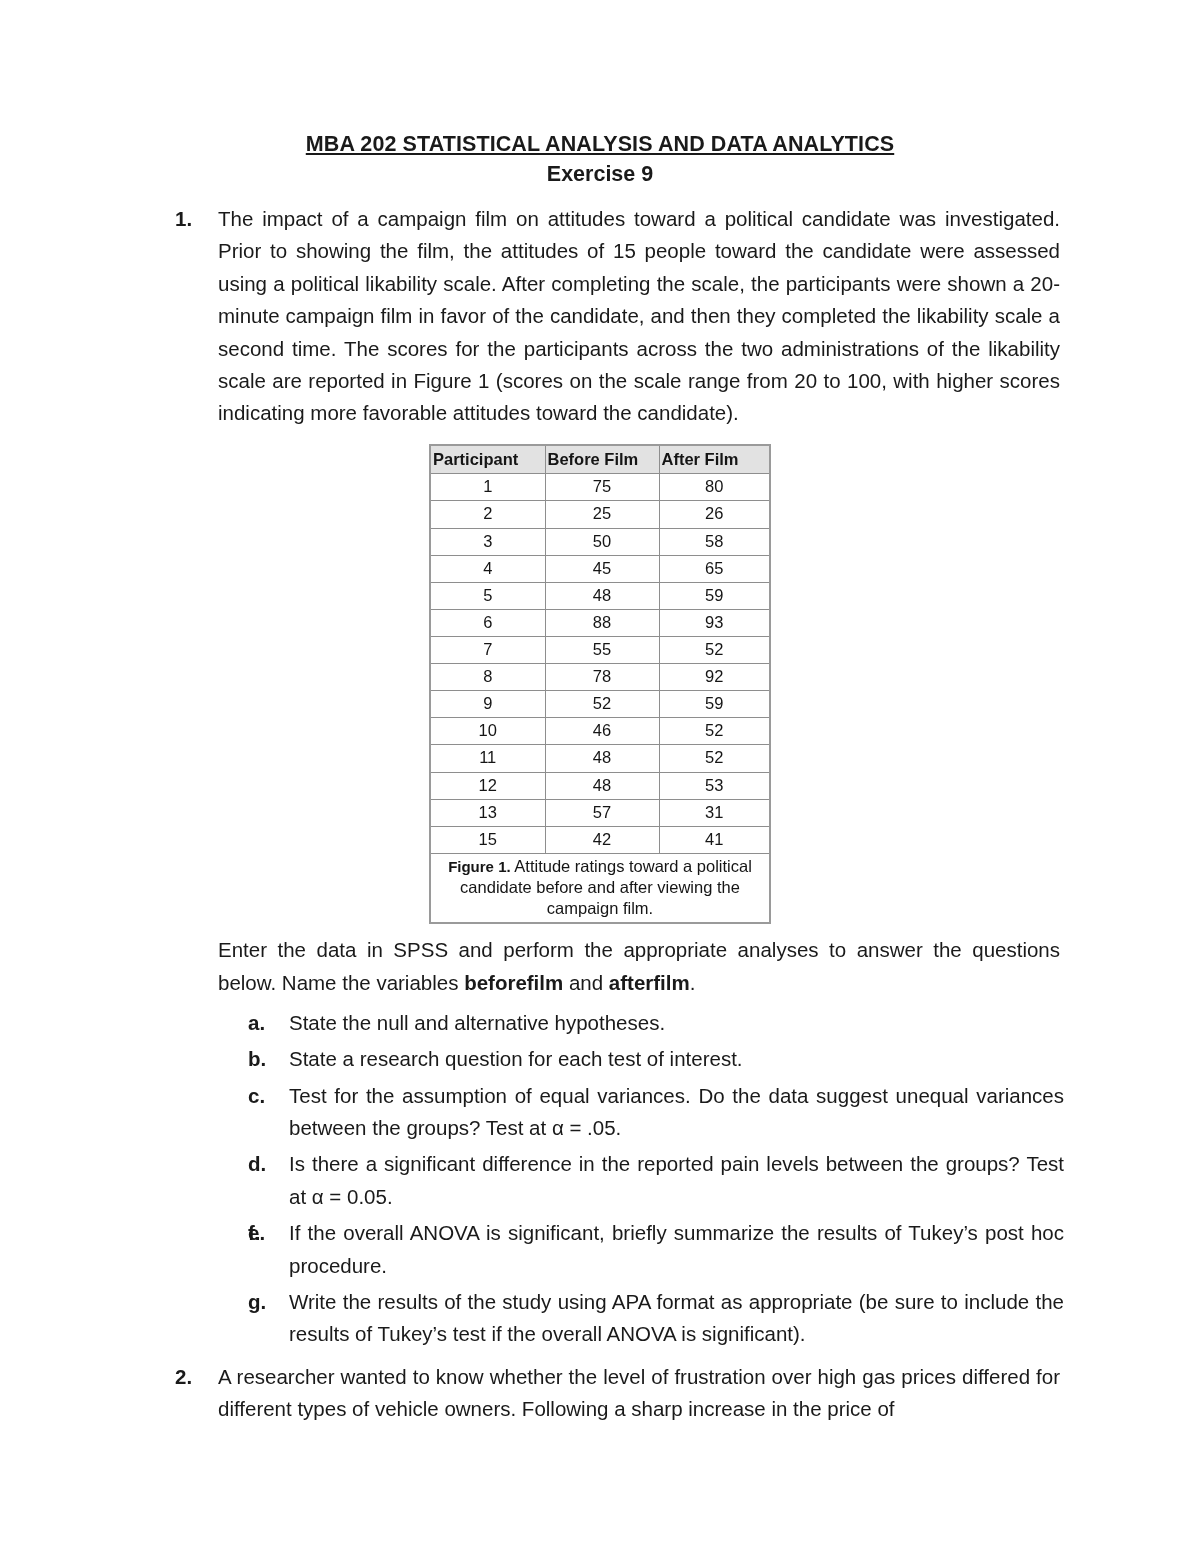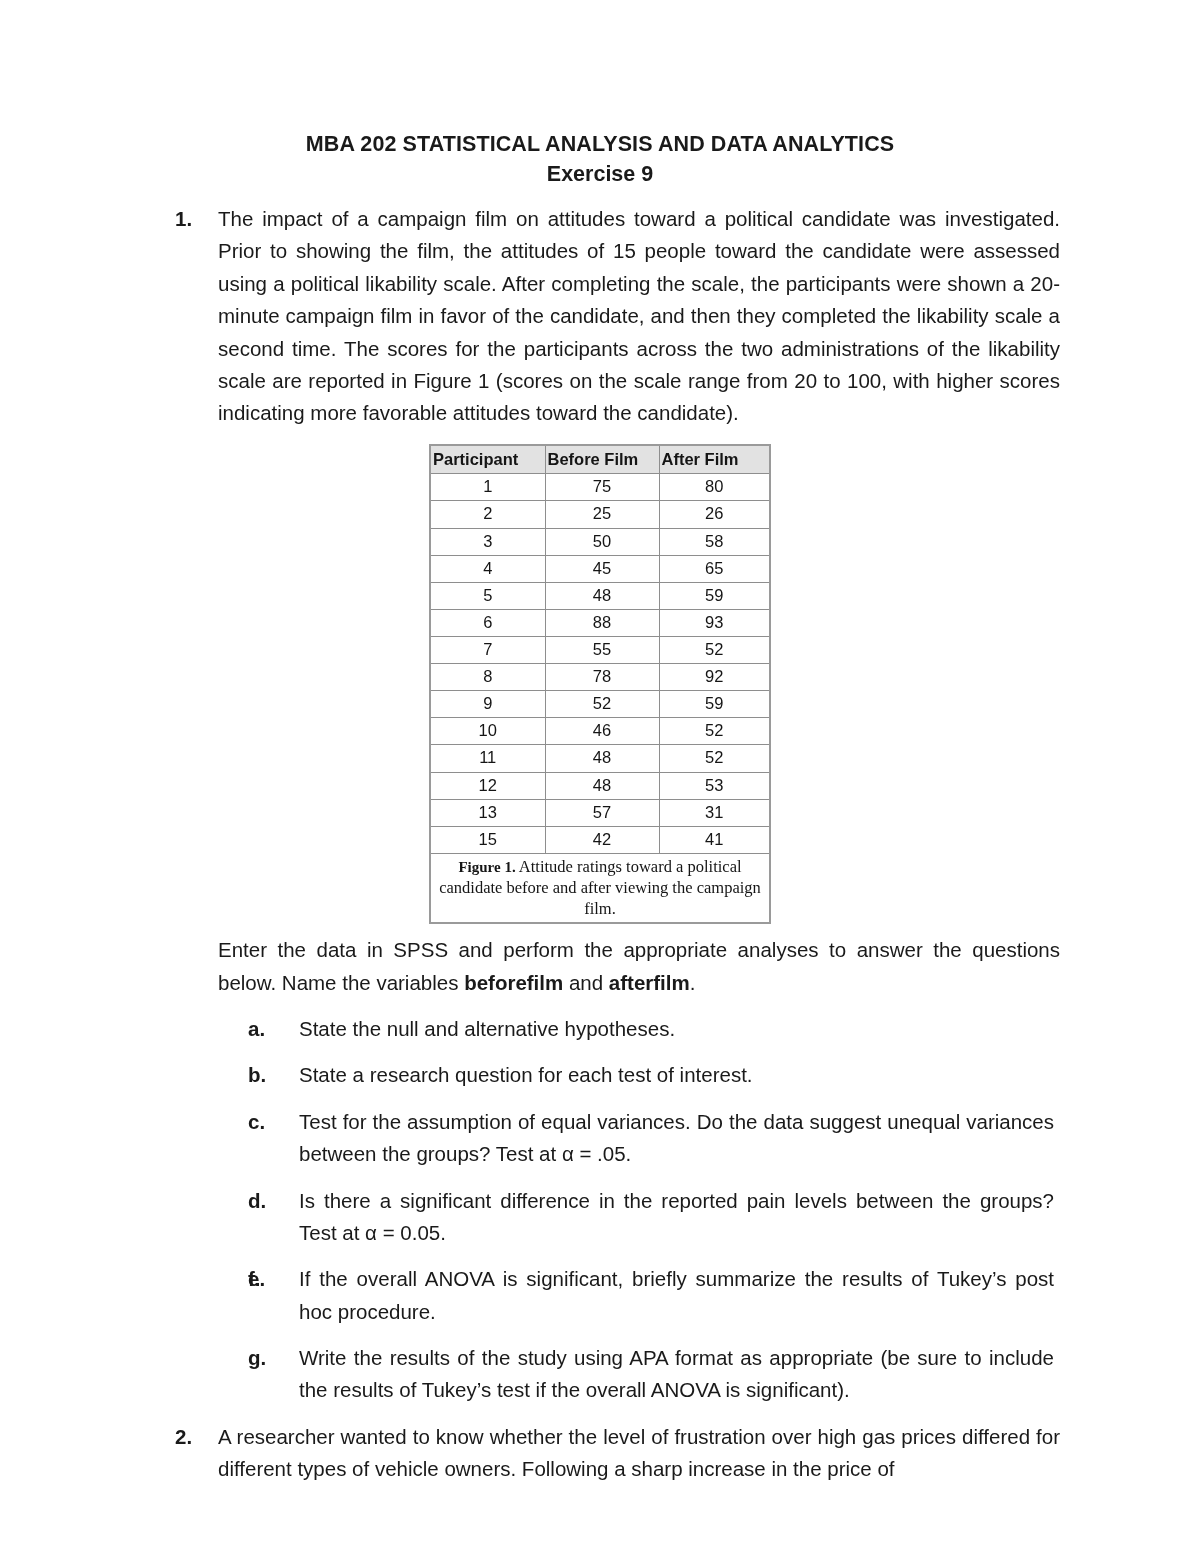--- a/index.html
+++ b/index.html
@@ -31,20 +31,21 @@
   .doc-title {
     text-align: center;
     font-size: 21.5px;
     font-weight: 700;
     letter-spacing: 0.1px;
     line-height: 1.35;
     margin: 0;
     padding: 0;
   }
   .doc-title .u {
+    text-decoration: underline;
     text-underline-offset: 2px;
   }
   .doc-subtitle {
     text-align: center;
     font-size: 21.5px;
     font-weight: 700;
     line-height: 1.4;
     margin: 0 0 14px 0;
   }
 
@@ -108,21 +109,20 @@
     color: #151515;
     height: 19px;
   }
   td.caption-cell {
     text-align: justify;
     text-justify: inter-word;
     padding: 5px 7px 6px 7px;
     font-size: 13.5px;
     line-height: 1.45;
     height: auto;
-    font-family: Liberation Serif, serif;
   }
   td.caption-cell .fig-label {
     font-weight: 700;
     font-size: 15px;
   }
 
   
   .sub-block {
     padding-left: 78px;
   }
@@ -147,21 +147,21 @@
     font-size: 20.5px;
     font-weight: 700;
     line-height: 1.58;
     text-align: left;
   }
   .letter-text {
     font-size: 20.5px;
     line-height: 1.58;
     text-align: justify;
     text-justify: inter-word;
-    margin: 14px;
+    margin: 4px;
   }
   b.bold { font-weight: 700; }
   .nojust { text-align: left; }
 </style>
 </head>
 <body>
 
 <div class="page">
   <div class="content">
 

